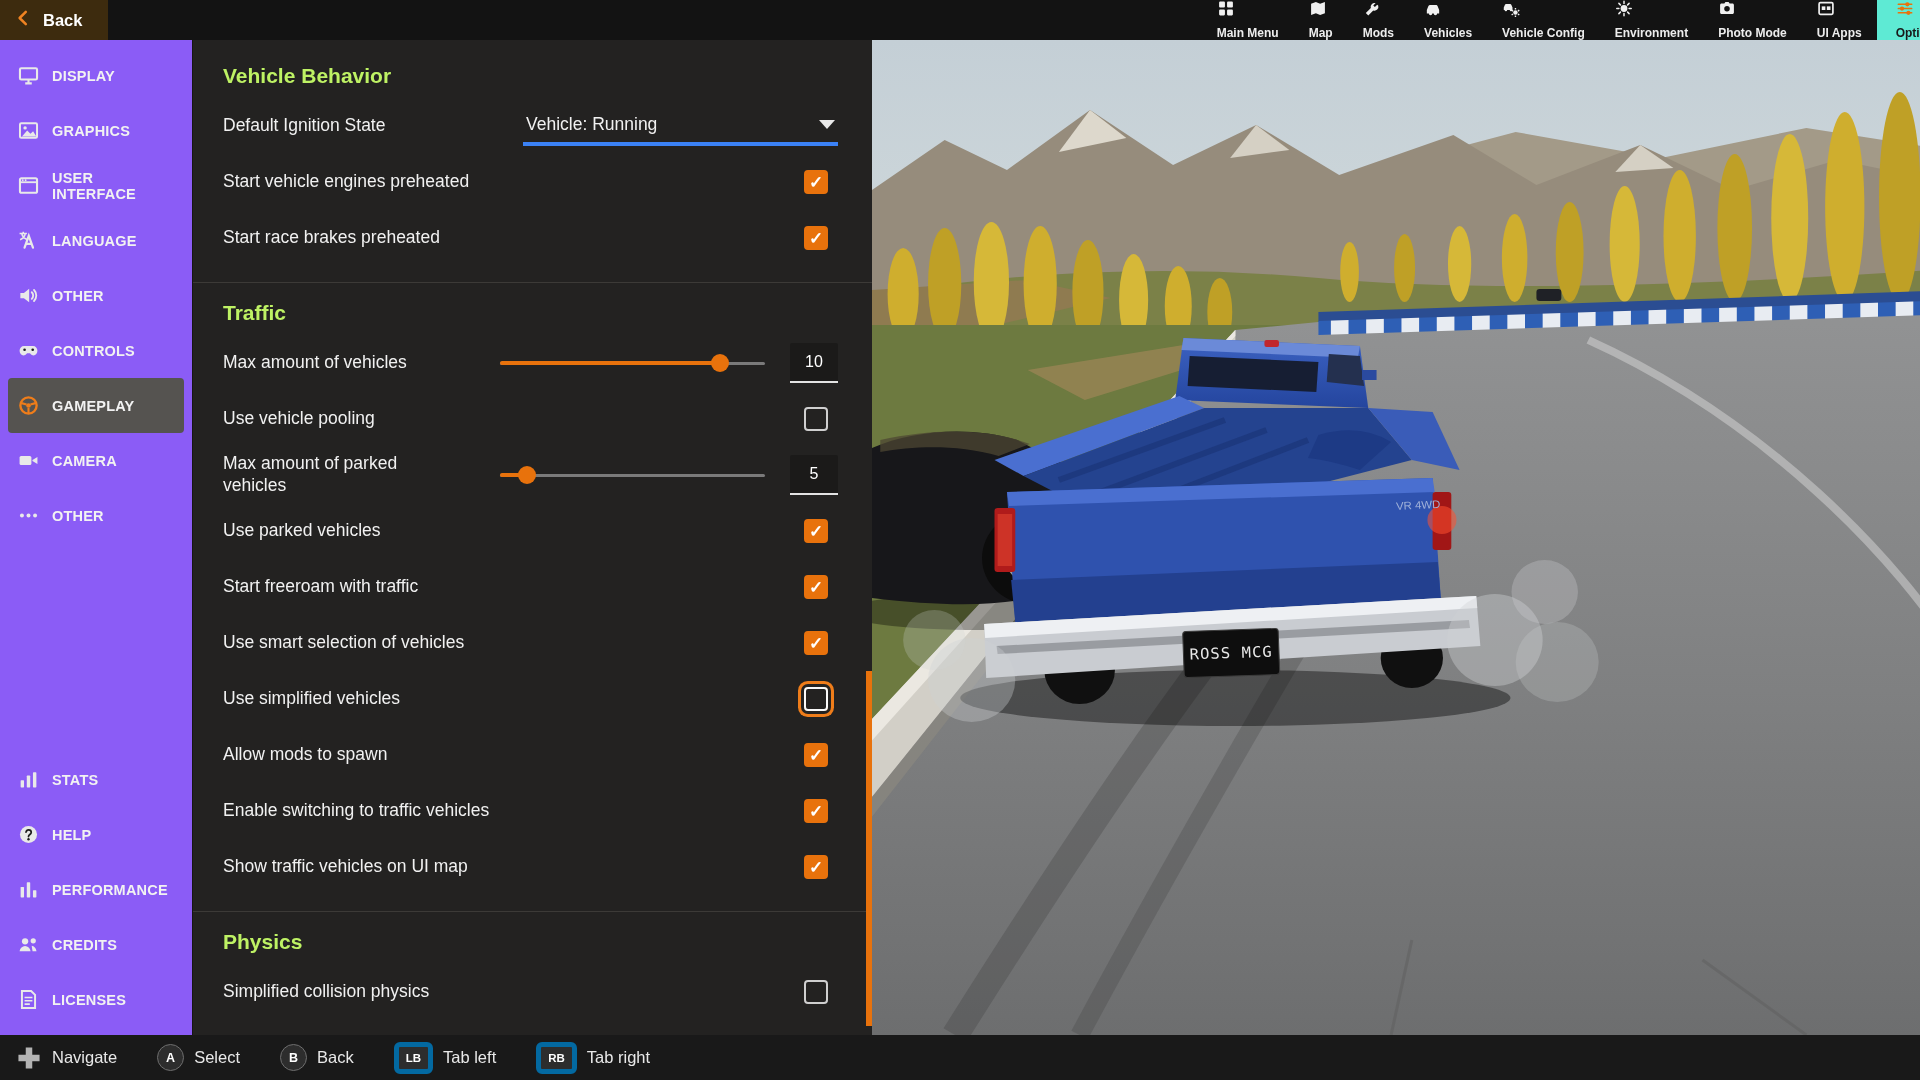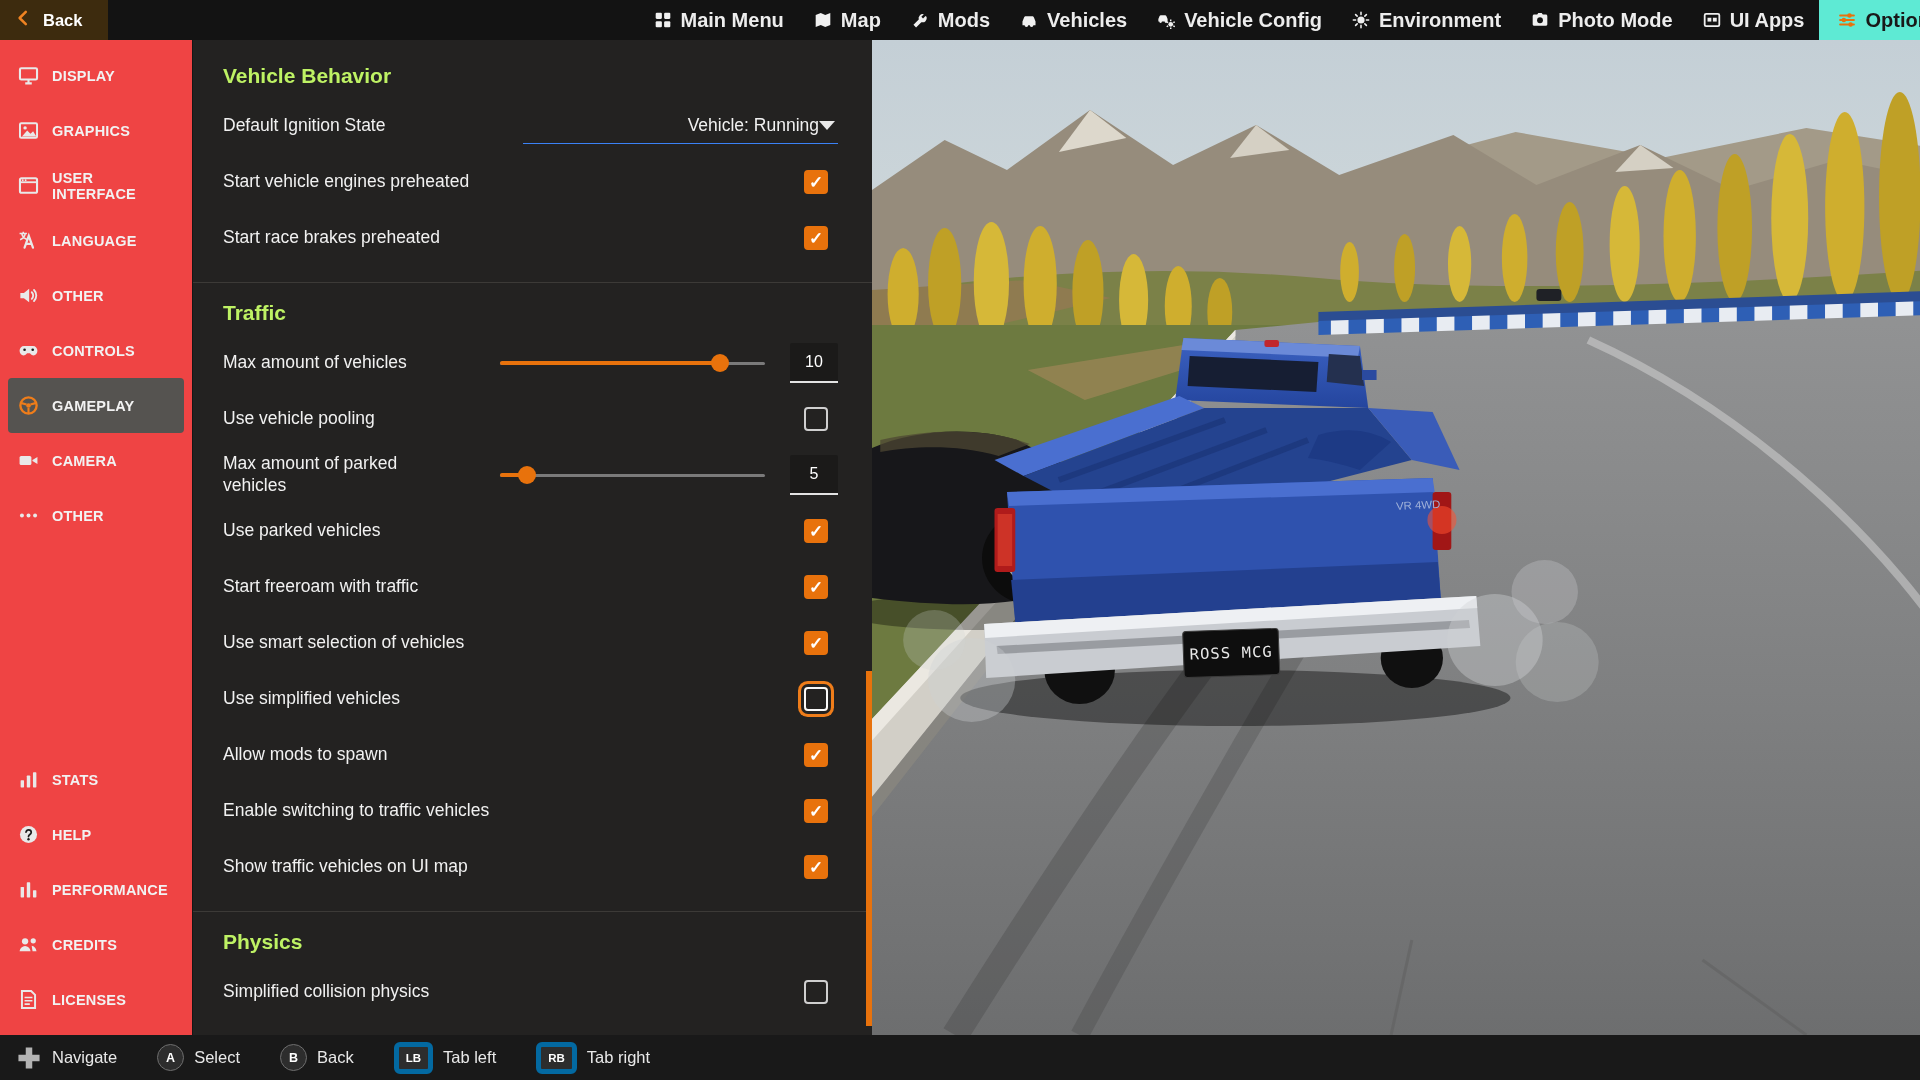--- a/index.html
+++ b/index.html
@@ -5,56 +5,56 @@
   html,body{margin:0;padding:0;background:#000;}
   .stage{position:relative;width:1920px;height:1080px;overflow:hidden;background:#101010;
          font-family:"Liberation Sans",sans-serif;padding-left:40px;}
 
   
   .topbar{position:absolute;top:0;left:0;right:0;height:40px;background:#131313;display:flex;align-items:stretch;z-index:40;}
   .back-btn{display:flex;align-items:center;gap:11px;padding:0 26px 0 14px;background:#3d2b0e;color:#fff;
             font-weight:bold;font-size:16.5px;cursor:pointer;}
   .back-btn .icon{width:18px;height:18px;color:#ef8322;}
   .top-menu{margin-left:auto;display:flex;align-items:stretch;}
-  .top-item{display:flex;align-items:center;gap:9px;padding:0 15px;color:#ededed;font-size:20px;font-weight:bold;cursor:pointer;}
+  .top-item{display:flex;gap:9px;padding:0 15px;color:#ededed;font-size:12px;font-weight:bold;cursor:pointer;flex-direction:column;}
   .top-item .icon{width:18px;height:18px;color:#f0f0f0;}
   .top-item.active{background:#5eead4;color:#191919;padding:0 19px;}
   .top-item.active .icon{color:#e8720c;}
 
   
   .bottombar{position:absolute;left:0;right:0;bottom:0;height:45px;background:#191919;display:flex;align-items:center;
              gap:40px;padding-left:16px;z-index:40;}
   .hint{display:flex;align-items:center;gap:10px;color:#e8e8e8;font-size:16.5px;}
   .badge-circle{width:25px;height:25px;border-radius:50%;background:#2d2d2d;border:1px solid #6e6e6e;color:#fff;
                 font-size:12.5px;font-weight:bold;display:flex;align-items:center;justify-content:center;flex:none;}
   .badge-pill{height:22px;padding:0 7px;border-radius:6px;background:#2d2d2d;border:5px solid #0369a1;color:#fff;
               font-size:11.5px;font-weight:bold;display:flex;align-items:center;flex:none;}
   .badge-dpad{width:26px;height:26px;color:#b3b3b3;flex:none;display:flex;}
   .badge-dpad .icon{width:26px;height:26px;}
 
   
-  .sidebar{position:absolute;top:40px;bottom:45px;left:0;width:192px;background:#ef4444;display:flex;flex-direction:column;
+  .sidebar{position:absolute;top:40px;bottom:45px;left:0;width:192px;background:#8b5cf6;display:flex;flex-direction:column;
            padding:8px 0;z-index:30;}
   .side-item{height:55px;display:flex;align-items:center;gap:13px;padding:0 10px;margin:0 8px;border-radius:4px;
              color:#f2f2f2;font-size:14.5px;font-weight:bold;letter-spacing:.2px;cursor:pointer;flex:none;}
   .side-item .icon{width:21px;height:21px;color:#e9e9e9;flex:none;}
   .side-item.active{background:#555350;}
   .side-item.active .icon{color:#ef7d1a;}
   .side-spacer{flex:1;}
 
   
   .panel{position:absolute;top:40px;bottom:45px;left:192px;width:680px;background:#232221;z-index:20;
          padding-top:14px;overflow:hidden;border-left:1px solid #161616;box-sizing:border-box;}
   .section{padding:0 34px 6px 30px;}
   .section + .section{border-top:1px solid #3c3a37;margin-top:10px;padding-top:8px;}
   .section h2{color:#bef264;font-size:21px;margin:10px 0;font-weight:bold;}
   .row{display:flex;align-items:center;min-height:56px;color:#f1f1f1;font-size:17.5px;}
   .row .label{flex:1;line-height:1.25;padding-right:40px;}
-  .dd{width:309px;margin-left:auto;display:flex;align-items:center;justify-content:flex-end;
-      border-bottom:1px solid #3b82f6;padding:7px 3px;cursor:pointer;flex:none;}
+  .dd{width:309px;margin-left:auto;display:flex;align-items:center;justify-content:space-between;
+      border-bottom:4px solid #3b82f6;padding:7px 3px;cursor:pointer;flex:none;}
   .dd .chev{width:0;height:0;border-left:8px solid transparent;border-right:8px solid transparent;
             border-top:9px solid #e9e9e9;}
   .cb{width:24px;height:24px;border-radius:4px;border:2px solid #cfcfcf;margin-left:auto;margin-right:10px;
       position:relative;box-sizing:border-box;cursor:pointer;flex:none;}
   .cb.checked{background:#e8720c;border-color:#e8720c;}
   .cb.checked::after{content:"\2713";position:absolute;inset:0;display:flex;align-items:center;justify-content:center;
                      color:#fff;font-size:17px;font-weight:bold;}
   .cb.focused{border-color:#fafafa;box-shadow:0 0 0 3px #232221,0 0 0 6px #ef7d1a;}
   .slider-group{margin-left:auto;display:flex;align-items:center;flex:none;}
   .slider{position:relative;width:265px;height:24px;flex:none;cursor:pointer;}

